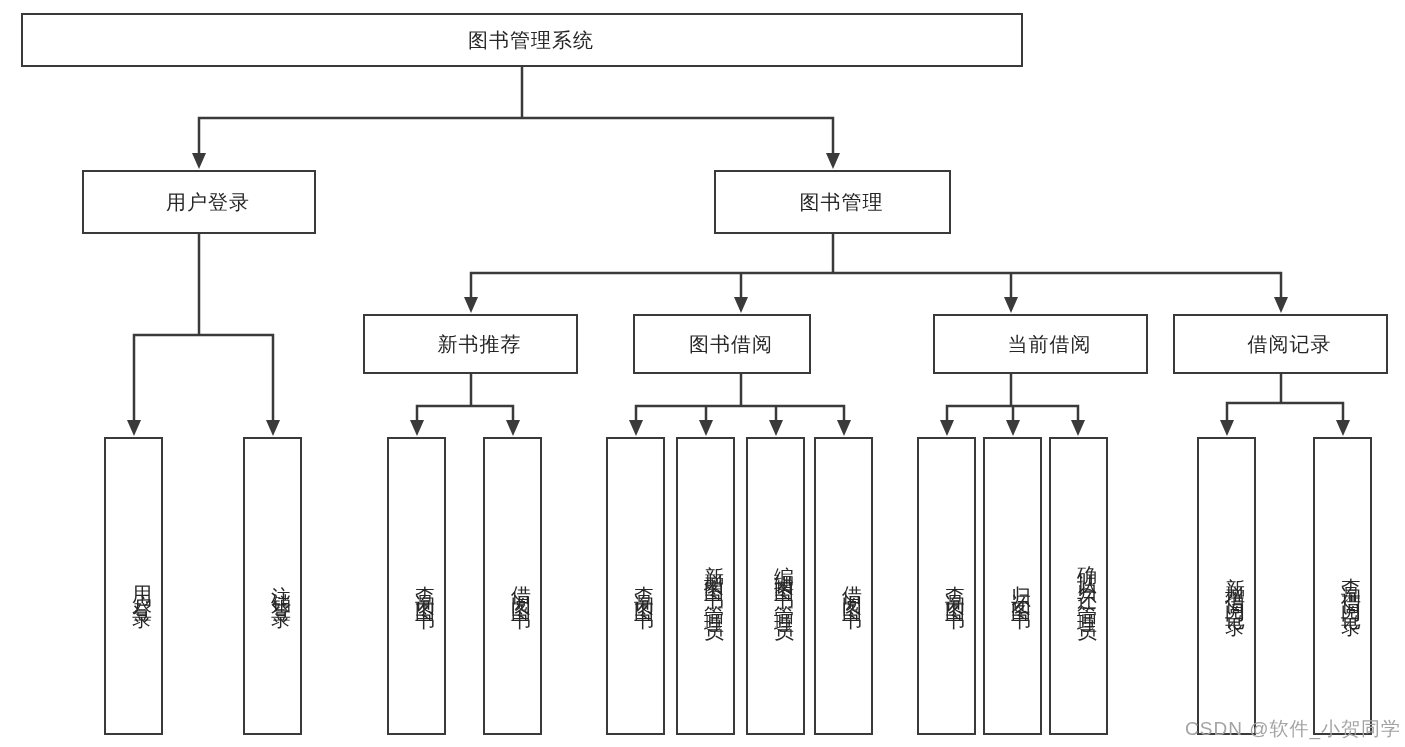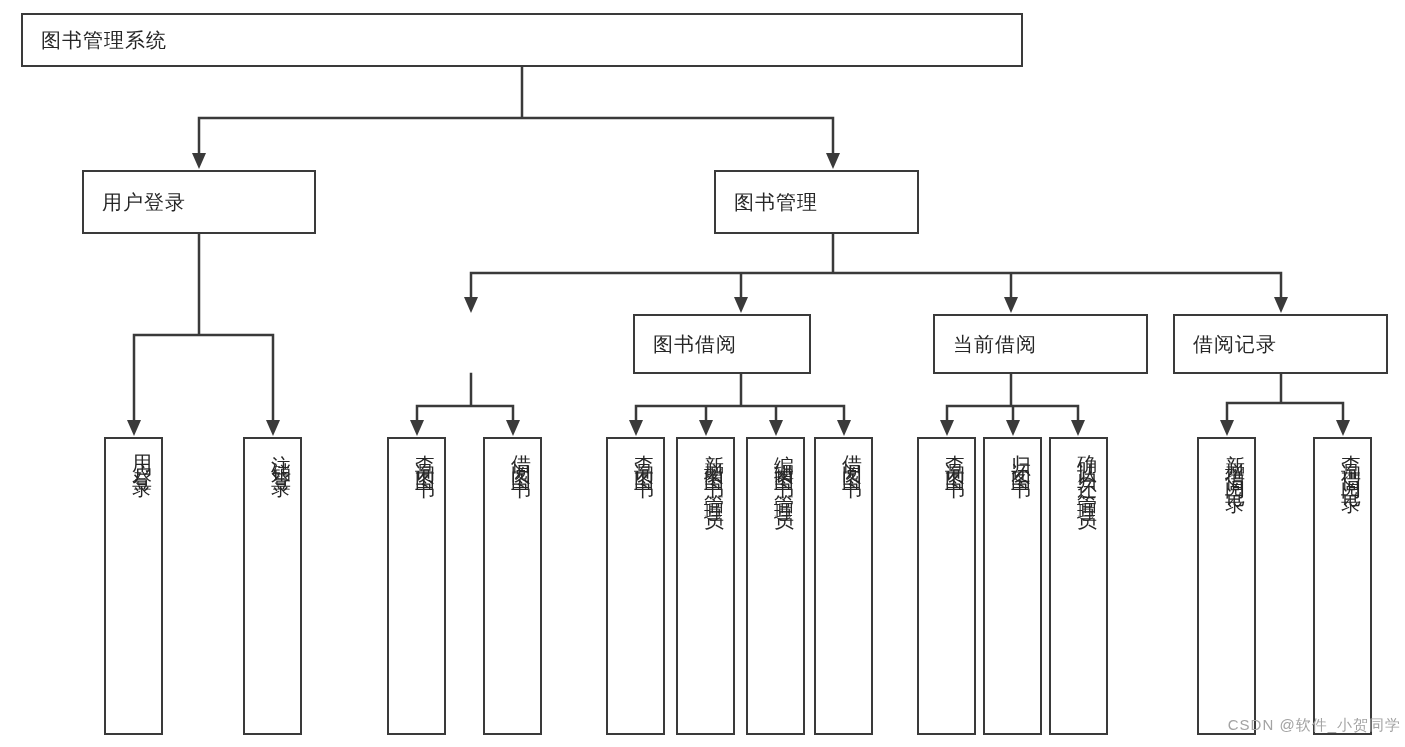--- a/index.html
+++ b/index.html
@@ -16,40 +16,40 @@
     font-family:"Liberation Sans","DejaVu Sans",sans-serif;
     color:var(--text);
     overflow:hidden;
   }
   svg.connectors{position:absolute;left:0;top:0;z-index:1;}
   .node{
     position:absolute;
     box-sizing:border-box;
     border:2.5px solid var(--line);
     background:var(--bg);
-    display:flex;align-items:center;
+    display:flex;align-items:center;justify-content:center;
     z-index:2;
     font-size:20px;
     line-height:1;
     letter-spacing:1px;
     padding-left:18px;
   }
   .node .lbl{white-space:nowrap;}
   .leaf{
     writing-mode:vertical-rl;
     text-orientation:mixed;
     letter-spacing:8px;
     font-size:20px;
   }
   .leaf .lbl{white-space:normal;}
   .watermark{
     position:absolute;
     z-index:3;
     color:var(--watermark);
-    font-size:15px;
+    font-size:19px;
     letter-spacing:1px;
     white-space:nowrap;
   }
 </style>
 </head>
 <body>
 
 <div class="canvas">
 
   <svg class="connectors" width="1405" height="747" viewBox="0 0 1405 747" stroke="#3a3a3a" stroke-width="2.5" fill="none" stroke-linecap="square">
@@ -88,24 +88,27 @@
     <polygon points="1336,420 1350,420 1343,436" fill="#3a3a3a" stroke="none"></polygon>
   </svg>
 
   <div class="node" style="left:21px;top:13px;width:1002px;height:54px;">
     <span class="lbl">图书管理系统</span>
   </div>
 
   <div class="node" style="left:82px;top:170px;width:234px;height:64px;">
     <span class="lbl">用户登录</span>
   </div>
-  <div class="node" style="left:714px;top:170px;width:205px;height:64px;">
+  <div class="node" style="left:714px;top:170px;width:237px;height:64px;">
     <span class="lbl">图书管理</span>
   </div>
 
+  <div class="node" style="left:363px;top:314px;width:215px;height:60px;">
+    <span class="lbl">新书推荐</span>
+  </div>
   <div class="node" style="left:633px;top:314px;width:178px;height:60px;">
     <span class="lbl">图书借阅</span>
   </div>
   <div class="node" style="left:933px;top:314px;width:215px;height:60px;">
     <span class="lbl">当前借阅</span>
   </div>
   <div class="node" style="left:1173px;top:314px;width:215px;height:60px;">
     <span class="lbl">借阅记录</span>
   </div>
 

